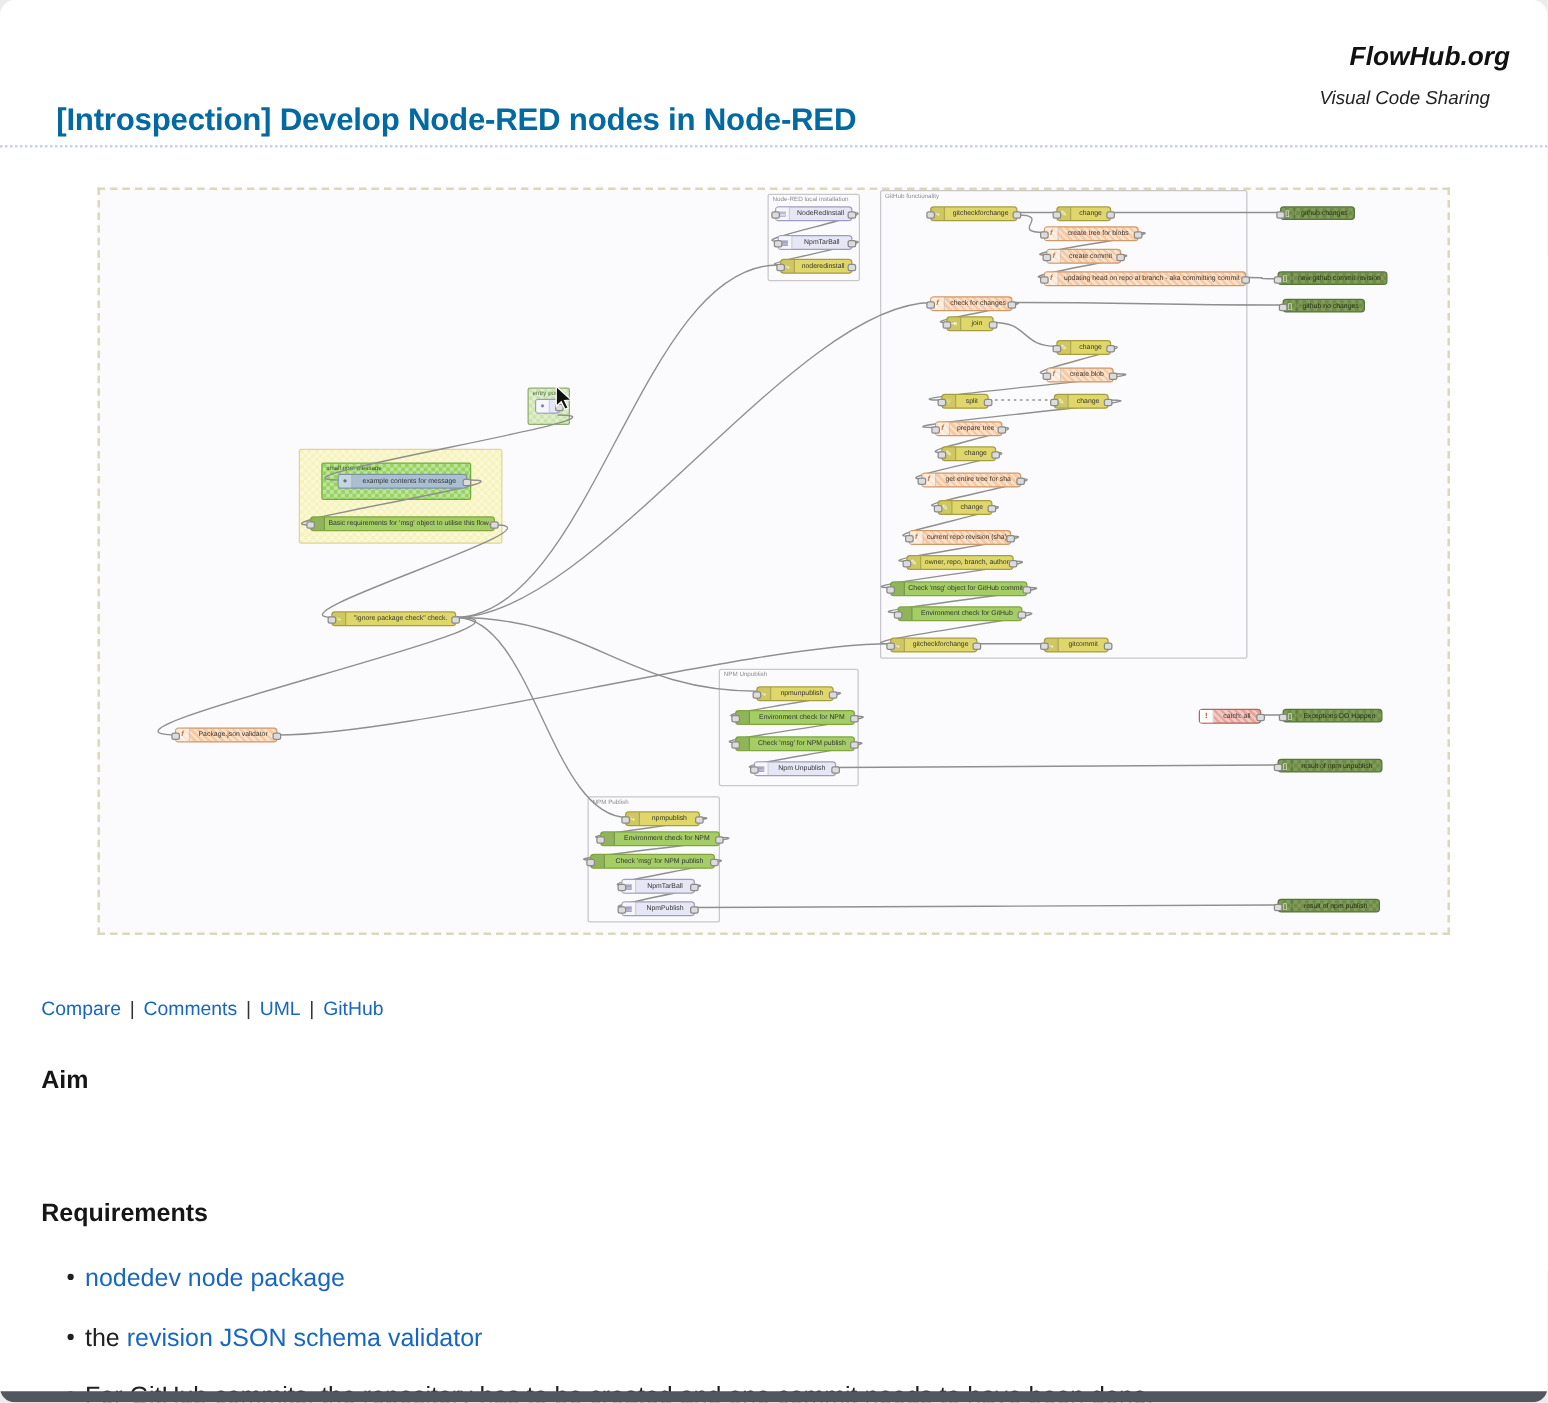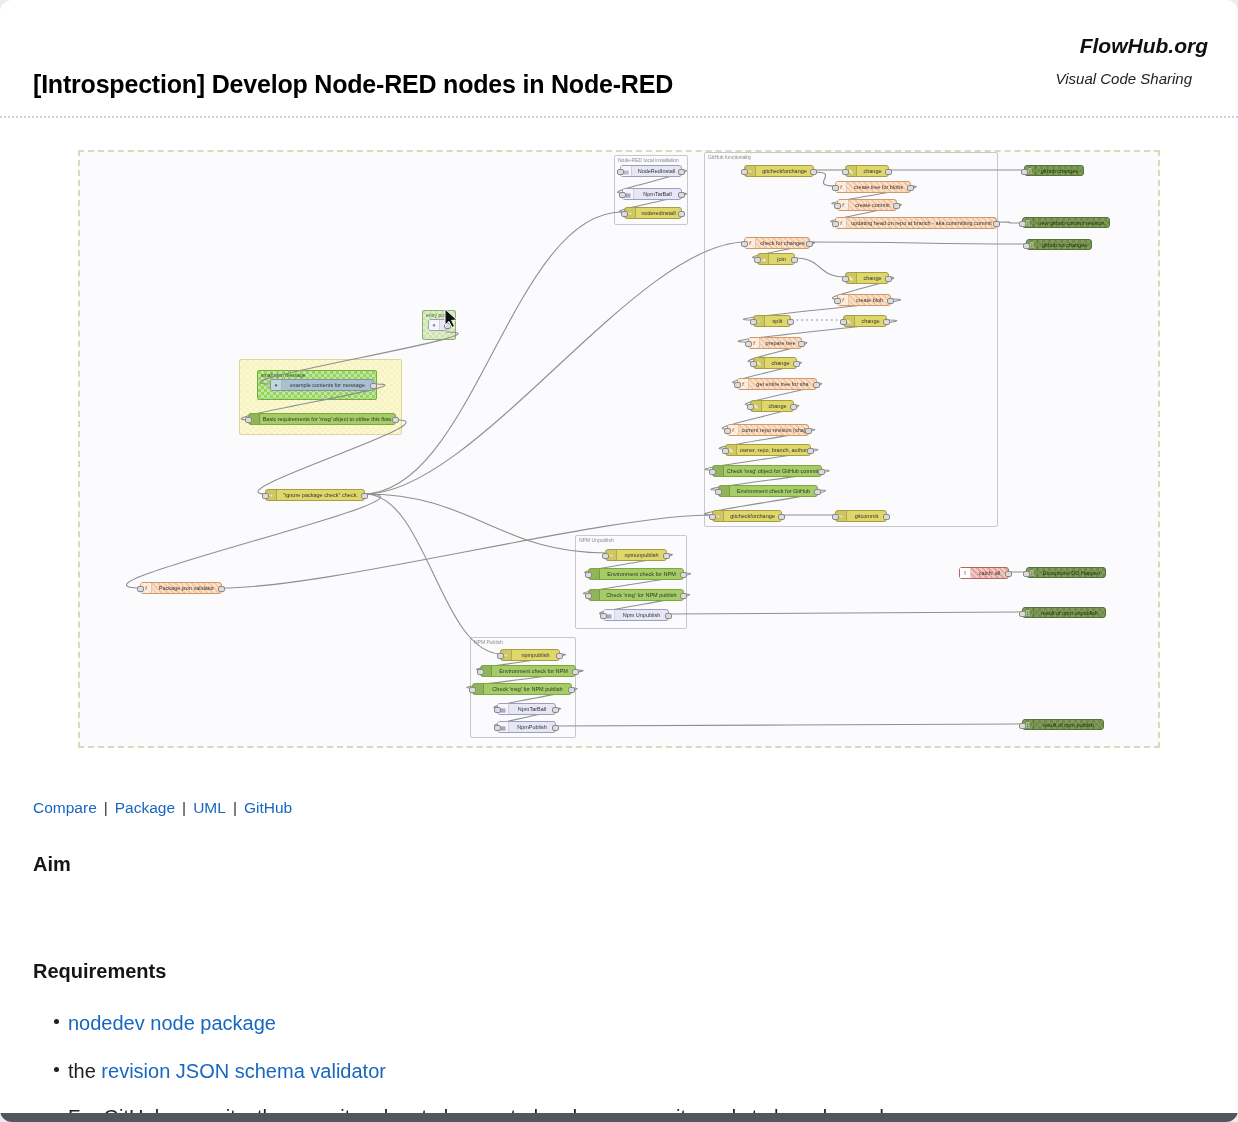--- a/index.html
+++ b/index.html
@@ -1,21 +1,21 @@
 <!DOCTYPE html>
 <html><head>
 <meta charset="utf-8">
 <style>
   html,body{margin:0;padding:0;background:#ececec;font-family:"Liberation Sans",sans-serif;}
   .page{position:relative;width:1238px;height:1122px;background:#ffffff;border-radius:12px;overflow:hidden;}
 
   
   .logo{position:absolute;top:34px;right:30px;font-size:21px;font-weight:bold;font-style:italic;color:#111;}
   .logo-sub{position:absolute;top:70px;right:46px;font-size:15px;font-weight:normal;font-style:italic;color:#222;}
-  .title{position:absolute;top:70px;left:33px;margin:0;font-size:25px;font-weight:bold;color:#000000;letter-spacing:-0.2px;}
+  .title{position:absolute;top:70px;left:33px;margin:12px;font-size:25px;font-weight:bold;color:#0369a1;letter-spacing:-0.2px;}
   .title-sep{position:absolute;top:116px;left:0;width:100%;height:0;border-top:2px dotted #c9d1e6;}
 
   
   #flow-canvas{position:absolute;left:78px;top:150px;width:1082px;height:598px;border:2px dashed #dcd8ba;background:#fbfbfd;box-sizing:border-box;}
   .fgroup{position:absolute;border:1px solid #c8c8cc;border-radius:2px;z-index:0;box-sizing:border-box;overflow:hidden;}
   .glabel{position:absolute;top:1px;left:3px;font-size:5px;line-height:6px;color:#8a8a8a;white-space:nowrap;overflow:hidden;max-width:94%;}
   .cheq{background-image:
     linear-gradient(45deg, rgba(255,255,255,.4) 25%, transparent 25%, transparent 75%, rgba(255,255,255,.4) 75%),
     linear-gradient(45deg, rgba(255,255,255,.4) 25%, transparent 25%, transparent 75%, rgba(255,255,255,.4) 75%);
     background-size:6px 6px;background-position:0 0,3px 3px;}
@@ -330,21 +330,21 @@
       <div class="node lavender" style="left: 417px; top: 569px; width: 59px;">
         <span class="nicon">▦</span>
         <span class="lbl">NpmPublish</span>
       </div>
       <svg id="cursor" width="20" height="22" style="left: 363px; top: 156px;">
         <path d="M2,1 L2,17 L6,13.5 L9,19.5 L11.6,18.3 L8.7,12.4 L14,12 Z" fill="#111" stroke="#fff" stroke-width="1"></path>
       </svg>
     </div>
 
   <nav class="nav-links">
-    <a>Compare</a><span class="sep">|</span><a>Package</a><span class="sep">|</span><a>UML</a><span class="sep">|</span><a>GitHub</a>
+    <a>Compare</a><span class="sep">|</span><a>Comments</a><span class="sep">|</span><a>UML</a><span class="sep">|</span><a>GitHub</a>
   </nav>
 
   <h2 class="h2" id="aim-heading">Aim</h2>
 
   <h2 class="h2" id="req-heading">Requirements</h2>
   <div class="req-item" id="req-item-1">
     <a>nodedev node package</a>
   </div>
   <div class="req-item" id="req-item-2">
     <span>the </span><a>revision JSON schema validator</a>

